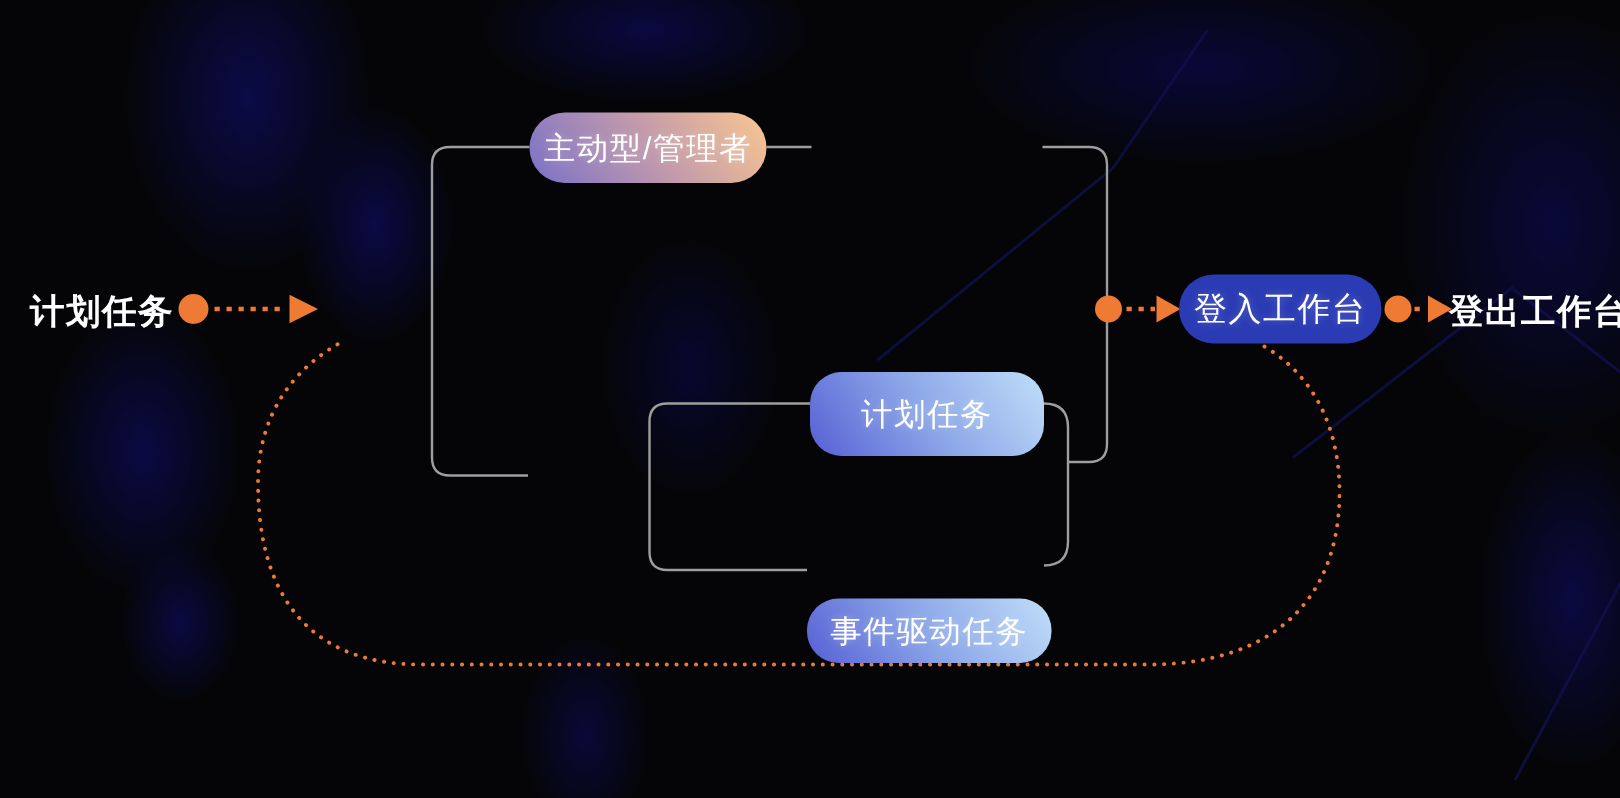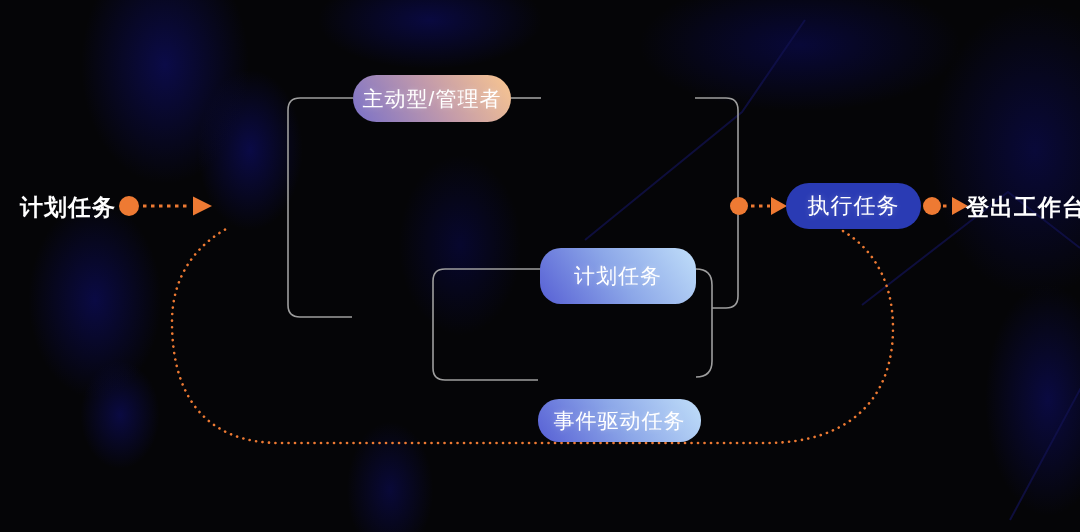--- a/index.html
+++ b/index.html
@@ -113,15 +113,15 @@
       <path d="M 843 231 C 878 252 893 288 893 328 C 893 402 846 443 766 443 L 280 443 C 207 443 172 398 172 322 C 172 276 196 246 226 229" stroke="#ee7a33" stroke-width="2.6" fill="none" stroke-dasharray="0.1 6.4" stroke-linecap="round"></path>
     </g>
   </svg>
 
   <div class="side-label" id="entry-label">计划任务</div>
   <div class="side-label" id="exit-label">登出工作台</div>
 
   <div class="pill warm" id="node-active-manager">主动型/管理者</div>
   <div class="pill cool" id="node-planned-task">计划任务</div>
   <div class="pill cool" id="node-event-driven">事件驱动任务</div>
-  <div class="pill solid" id="node-execute-task">执行任务</div>
+  <div class="pill solid" id="node-execute-task">登入工作台</div>
 
 </div>
 
 </body></html>

